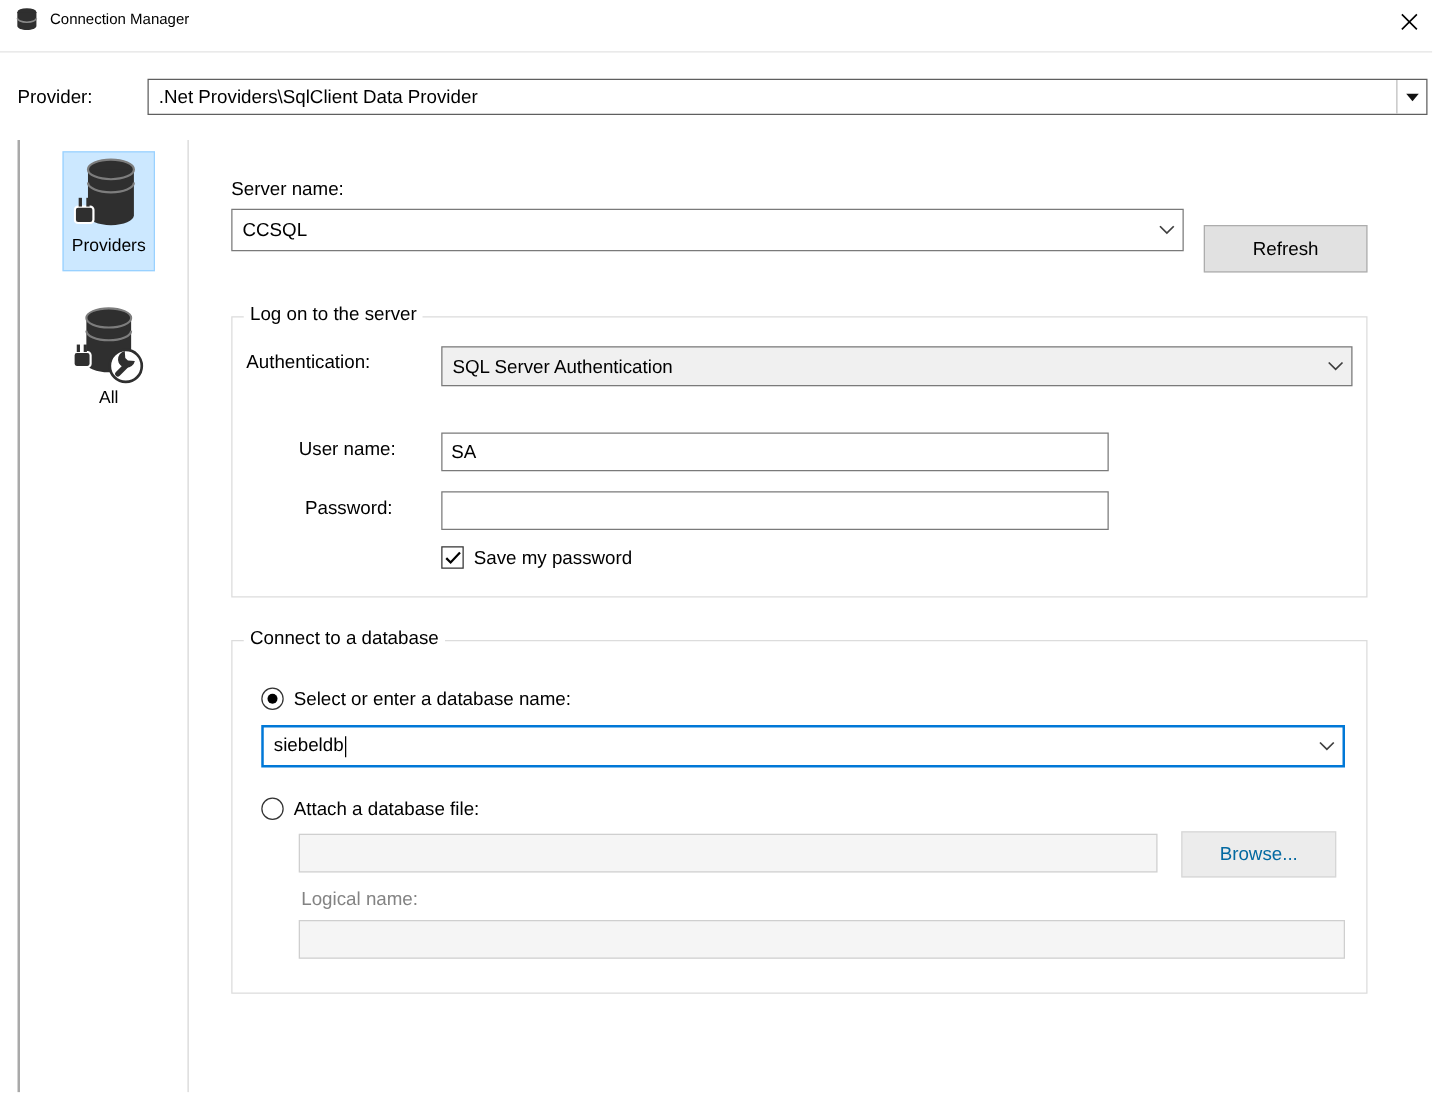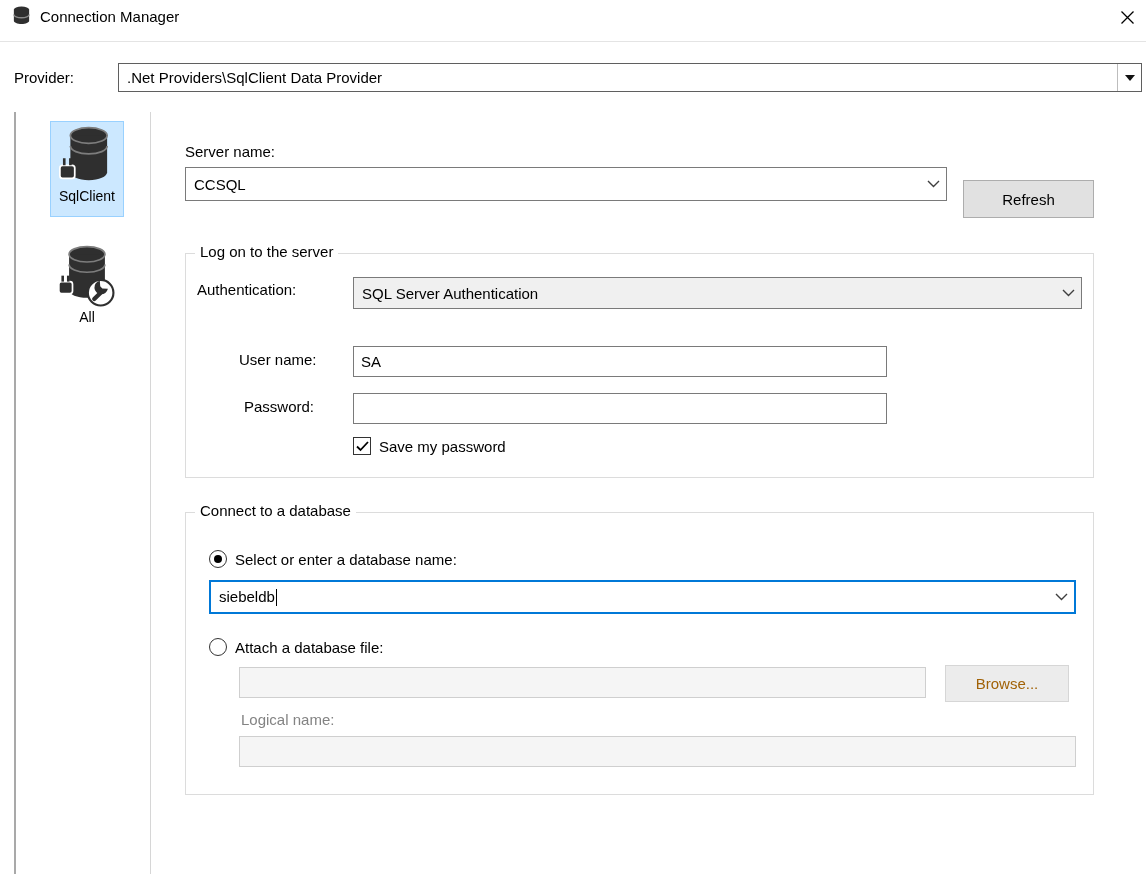--- a/index.html
+++ b/index.html
@@ -5,21 +5,21 @@
   * { margin:0; padding:0; box-sizing:border-box; }
   html, body { background:#ffffff; }
   body { font-family:"Liberation Sans", sans-serif; color:#000; }
 
   .dialog { position:relative; width:1146px; height:874px; background:#fff; overflow:hidden; font-size:15px; }
   .lbl15 { position:absolute; font-size:15px; white-space:nowrap;text-align:right; }
 
   
   .titlebar { position:absolute; left:0; top:0; width:100%; height:40px; background:#fff; }
   .title-icon { position:absolute; left:11px; top:5px; width:21px; height:21px; }
-  .window-title { position:absolute; left:40px; top:8px; font-size:15px; white-space:nowrap; }
+  .window-title { position:absolute; left:40px; top:8px; font-size:12px; white-space:nowrap; }
   .close-btn { position:absolute; right:4px; top:3px; width:30px; height:28px; display:flex; align-items:center; justify-content:center; cursor:pointer; }
   .title-sep { position:absolute; left:0; top:41px; width:100%; height:1px; background:#e4e4e4; }
 
   
   .provider-label { left:14px; top:69px; }
   .provider-combo { position:absolute; left:118px; top:63px; width:1024px; height:29px; border:1px solid #5f5f5f; background:#fff; display:flex; align-items:center; cursor:pointer; }
   .provider-combo .txt { flex:1; padding:0 8px; white-space:nowrap; overflow:hidden; }
   .provider-arrow { width:24px; height:100%; display:flex; align-items:center; justify-content:center; border-left:1px solid #bdbdbd; }
   .tri-down { width:0; height:0; border-left:5px solid transparent; border-right:5px solid transparent; border-top:6px solid #111; }
 
@@ -34,21 +34,21 @@
   .side-all  { left:50px; top:240px; width:74px; height:108px; padding-top:4px;text-align:center; }
 
   
   .combo { position:absolute; display:flex; align-items:center; border:1px solid #7a7a7a; background:#fff; cursor:pointer; }
   .combo .txt { flex:1; padding:0 8px; white-space:nowrap; overflow:hidden; }
   .combo .chev { width:26px; align-self:stretch; display:flex; align-items:center; justify-content:center; }
   .combo.gray { background:#f0f0f0; }
   .combo.focus { border:2px solid #0078d7; }
 
   .btn { position:absolute; display:flex; align-items:center; justify-content:center; background:#e1e1e1; border:1px solid #adadad; font-size:15px; cursor:pointer; }
-  .btn.disabled { background:#ececec; border-color:#d6d6d6; color:#a16207; cursor:default; }
+  .btn.disabled { background:#ececec; border-color:#d6d6d6; color:#0369a1; cursor:default; }
 
   .tbox { position:absolute; border:1px solid #7a7a7a; background:#fff; font:15px "Liberation Sans", sans-serif; padding:0 7px; color:#000; }
   .tbox:disabled { background:#f5f5f5; border-color:#cfcfcf; color:#7c7c7c; }
 
   .groupbox { position:absolute; border:1px solid #dcdcdc; }
   .gtitle { position:absolute; top:-11px; left:9px; background:#fff; padding:0 5px; font-size:15px; white-space:nowrap; }
 
   .checkbox { position:absolute; width:18px; height:18px; background:#fff; border:1px solid #333; display:flex; align-items:center; justify-content:center; cursor:pointer; }
   .radio { position:absolute; width:18px; height:18px; border:1px solid #333; border-radius:50%; background:#fff; cursor:pointer; }
   .radio.sel::after { content:""; position:absolute; left:4px; top:4px; width:8px; height:8px; border-radius:50%; background:#000; }
@@ -90,21 +90,21 @@
   <div class="side-item side-conn">
     <svg width="56" height="63" viewBox="0 0 64 72">
       <ellipse cx="34" cy="12" rx="21" ry="9" fill="#2f2f2f"></ellipse>
       <path d="M13 12 v42 c0 5 9.4 9 21 9 s21 -4 21 -9 v-42" fill="#2f2f2f"></path>
       <path d="M13 24 c0 5 9.4 9 21 9 s21 -4 21 -9" fill="none" stroke="#7d7d7d" stroke-width="2"></path>
       <ellipse cx="34" cy="12" rx="21" ry="9" fill="none" stroke="#7d7d7d" stroke-width="2"></ellipse>
       <rect x="1" y="46" width="17" height="15" rx="3" fill="#2f2f2f" stroke="#ffffff" stroke-width="2"></rect>
       <rect x="4.5" y="38" width="3" height="8" fill="#2f2f2f"></rect>
       <rect x="11.5" y="38" width="3" height="8" fill="#2f2f2f"></rect>
     </svg>
-    <span class="lbl">SqlClient</span>
+    <span class="lbl">Providers</span>
   </div>
 
   <div class="side-item side-all">
     <svg width="58" height="65" viewBox="0 0 68 76">
       <ellipse cx="34" cy="12" rx="21" ry="9" fill="#2f2f2f"></ellipse>
       <path d="M13 12 v42 c0 5 9.4 9 21 9 s21 -4 21 -9 v-42" fill="#2f2f2f"></path>
       <path d="M13 24 c0 5 9.4 9 21 9 s21 -4 21 -9" fill="none" stroke="#7d7d7d" stroke-width="2"></path>
       <ellipse cx="34" cy="12" rx="21" ry="9" fill="none" stroke="#7d7d7d" stroke-width="2"></ellipse>
       <rect x="1" y="44" width="16" height="14" rx="3" fill="#2f2f2f" stroke="#fff" stroke-width="2"></rect>
       <rect x="4" y="37" width="3" height="7" fill="#2f2f2f"></rect>

